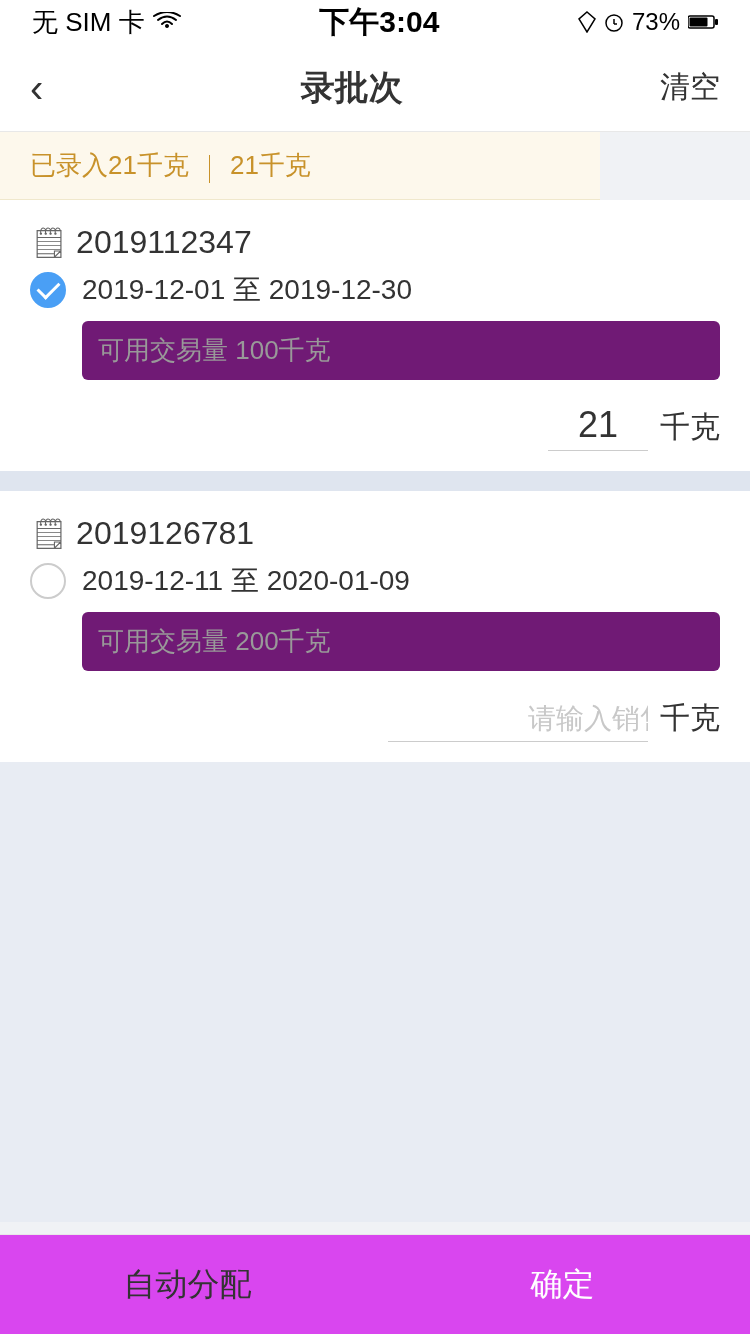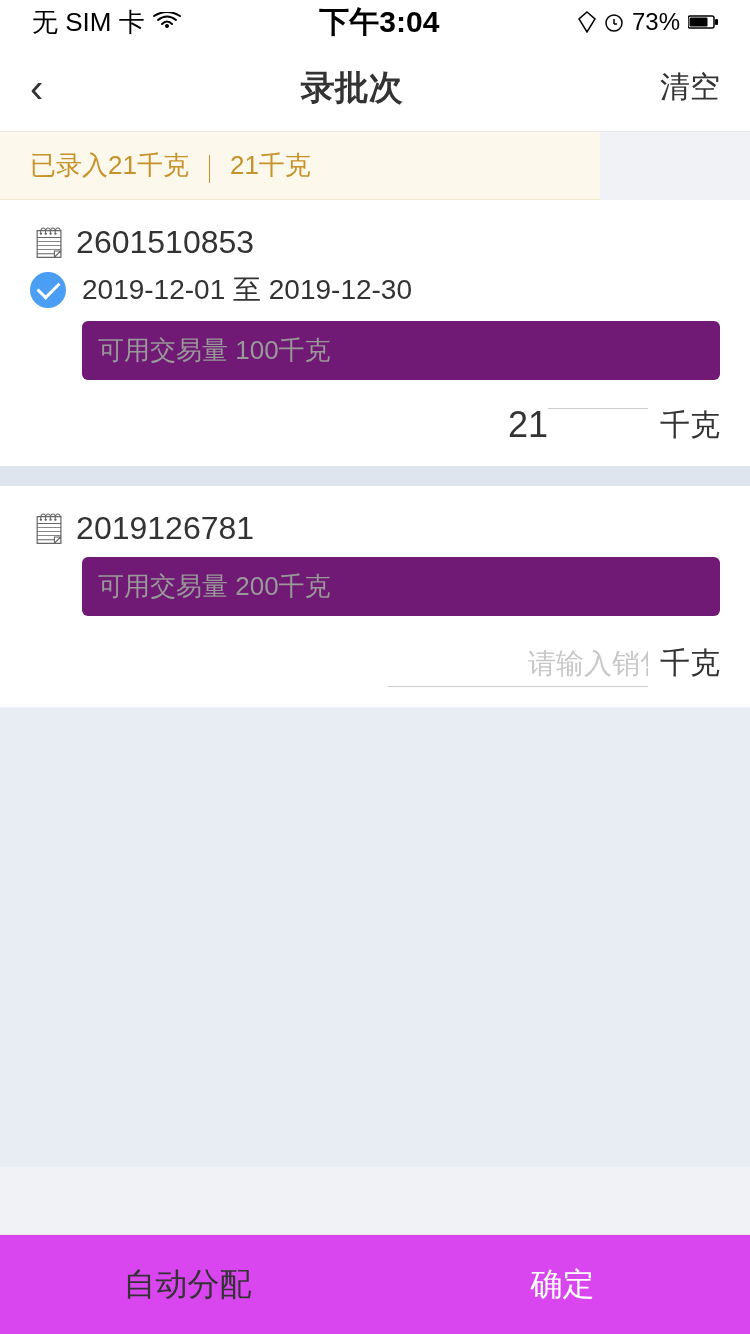--- a/index.html
+++ b/index.html
@@ -269,42 +269,46 @@
 
 <div class="summary-banner">
   <span class="summary-text">已录入21千克</span>
   <div class="summary-divider"></div>
   <span class="summary-text">21千克</span>
 </div>
 
 <div class="batch-item">
   <div class="batch-id-row">
     <span class="batch-icon">🗒</span>
-    <span class="batch-id">2601510853</span>
+    <span class="batch-id">2019112347</span>
   </div>
   <div class="batch-date-row">
     <div class="batch-checkbox checked"></div>
     <span class="batch-date">2019-12-01 至 2019-12-30</span>
   </div>
   <div class="batch-available">可用交易量 100千克</div>
   <div style="display:flex; align-items:center; justify-content:flex-end; gap:12px; padding-top:8px;">
-    <div style="display:flex; flex-direction:row; align-items:flex-start;">
+    <div style="display:flex; flex-direction:column; align-items:center;">
       <span class="batch-qty-value">21</span>
       <div style="width:100px; height:1px; background:#ccc; margin-top:4px;"></div>
     </div>
     <span class="batch-qty-unit">千克</span>
   </div>
 </div>
 
 <div class="section-divider"></div>
 
 <div class="batch-item">
   <div class="batch-id-row">
     <span class="batch-icon">🗒</span>
     <span class="batch-id">2019126781</span>
+  </div>
+  <div class="batch-date-row">
+    <div class="batch-checkbox"></div>
+    <span class="batch-date">2019-12-11 至 2020-01-09</span>
   </div>
   <div class="batch-available">可用交易量 200千克</div>
   <div style="display:flex; align-items:center; justify-content:flex-end; gap:12px; padding-top:8px;">
     <div style="display:flex; flex-direction:column; align-items:flex-end;">
       <input type="text" class="batch-qty-input" placeholder="请输入销售数量" value="" style="">
       <div style="width:260px; height:1px; background:#ccc; margin-top:4px;"></div>
     </div>
     <span class="batch-qty-unit">千克</span>
   </div>
 </div>

